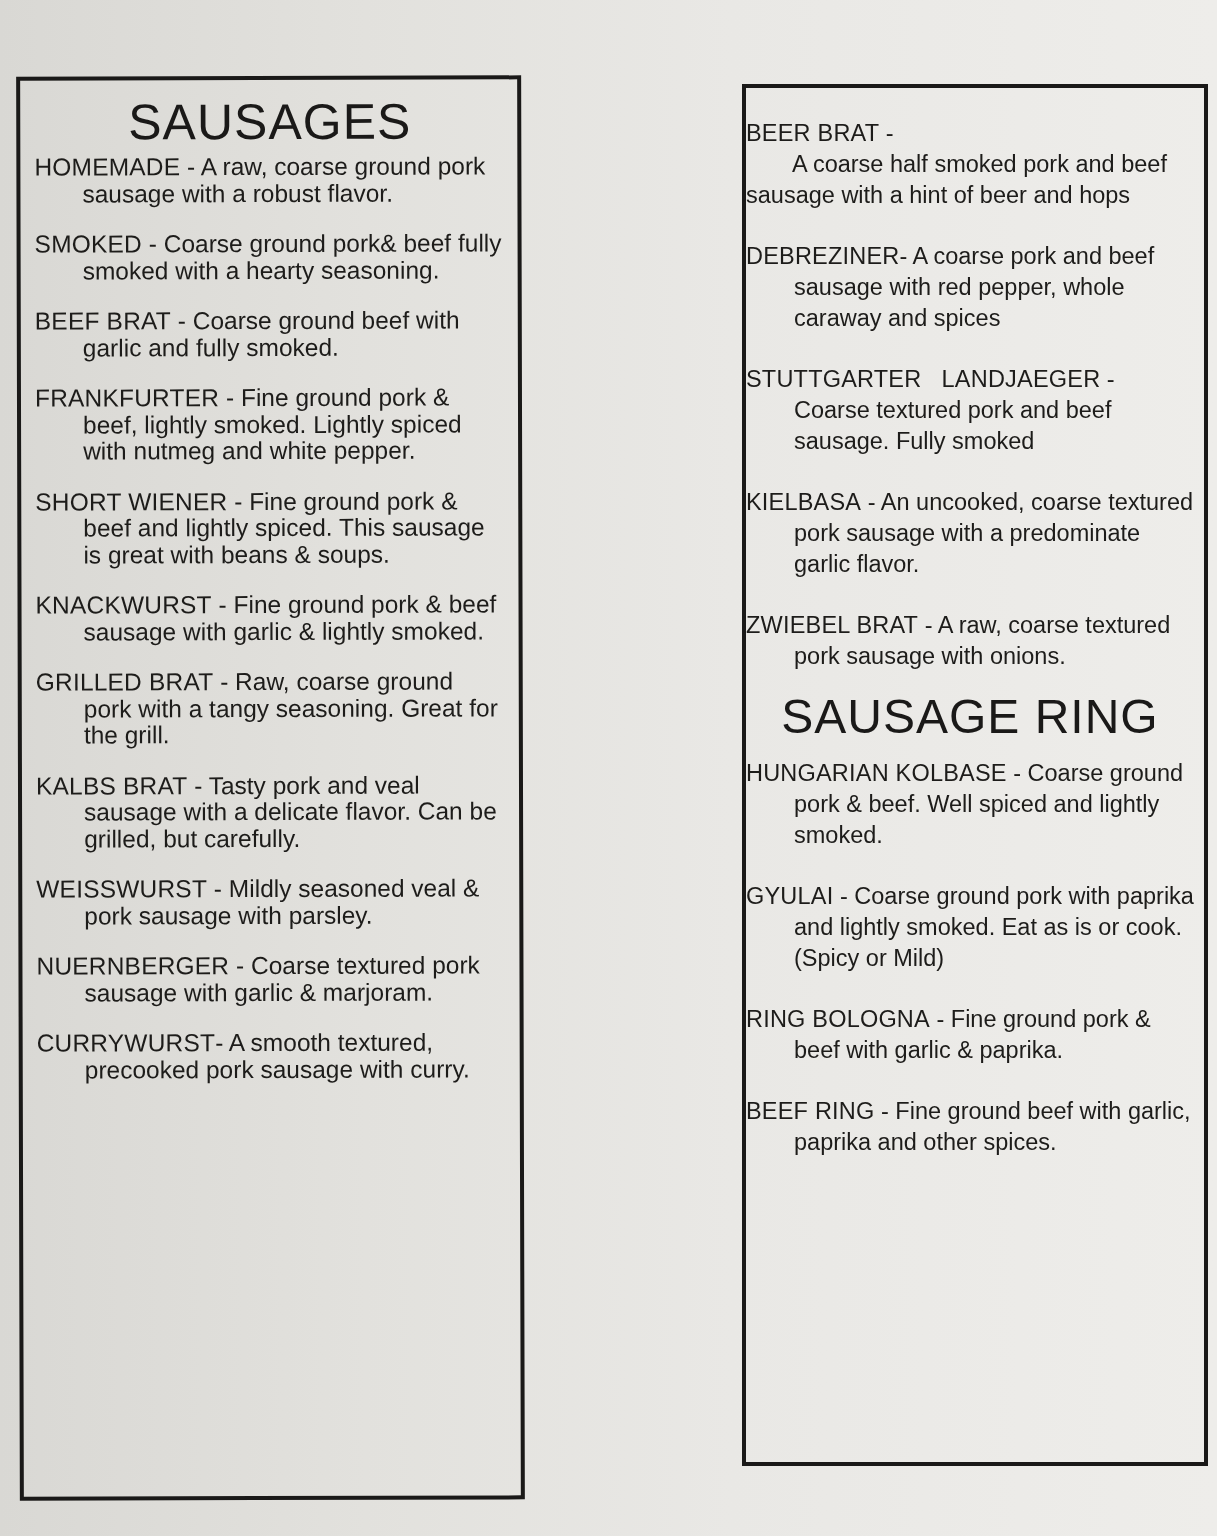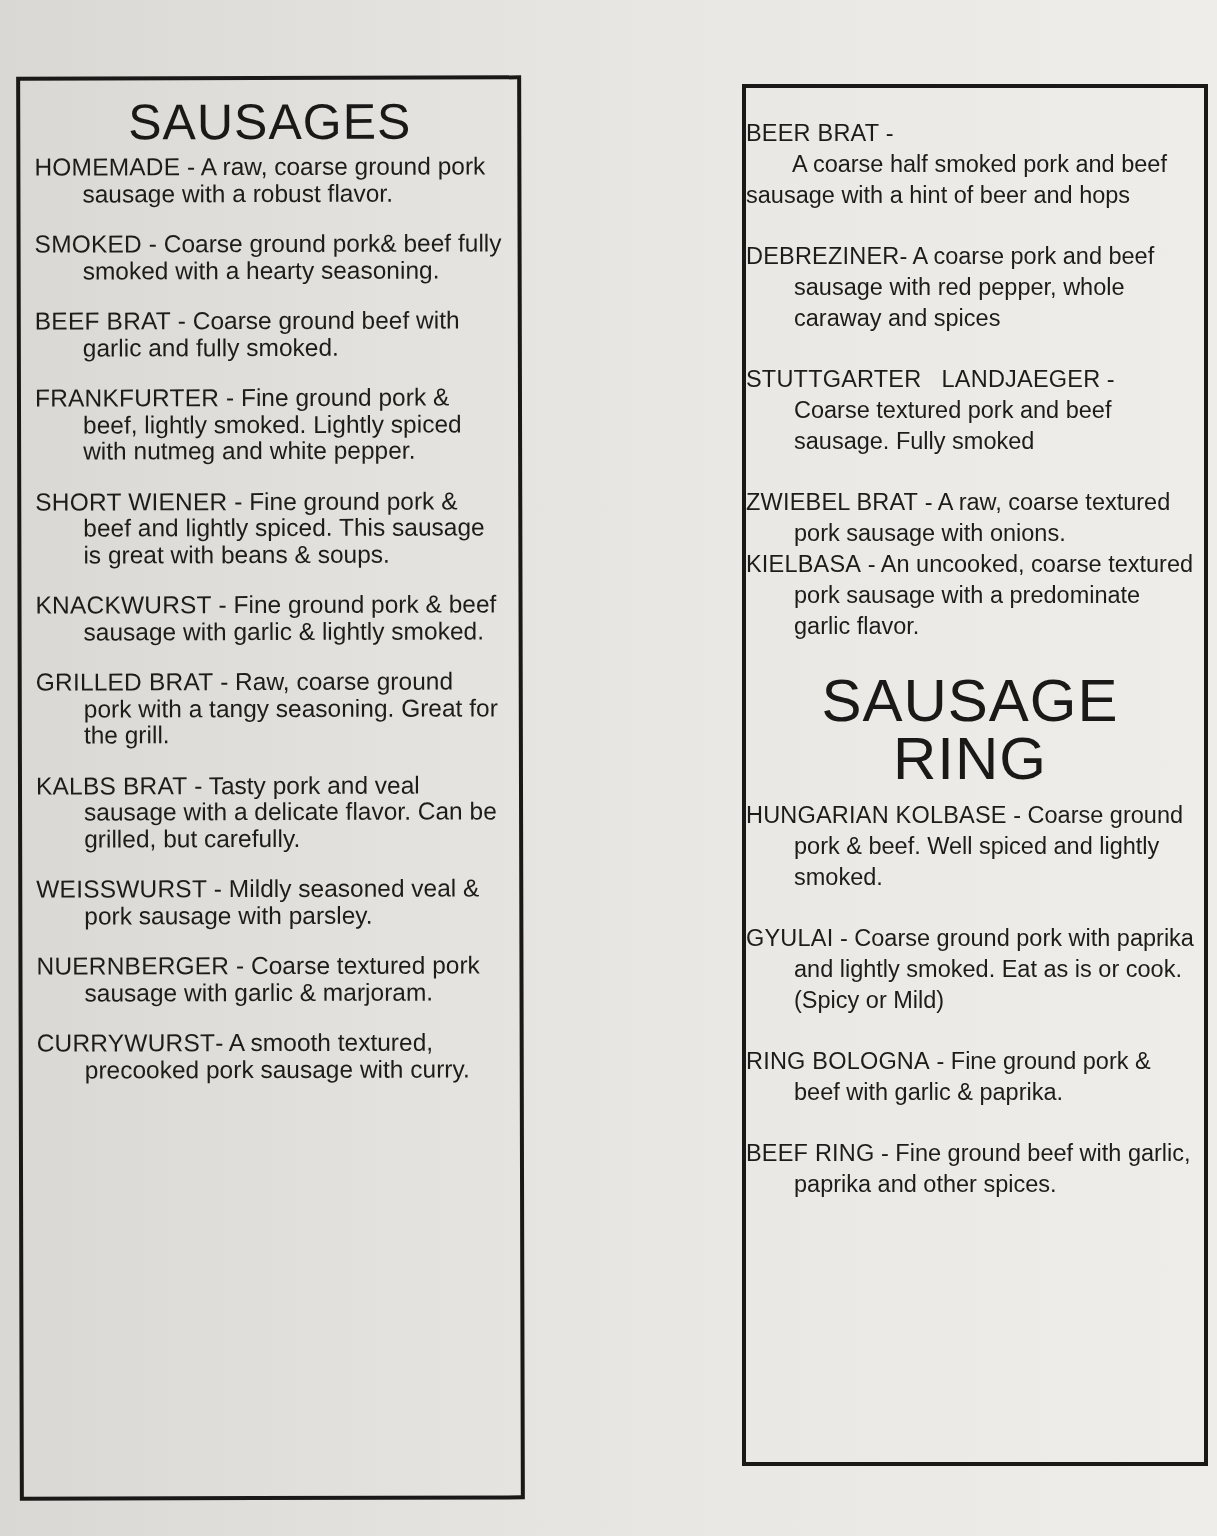--- a/index.html
+++ b/index.html
@@ -43,21 +43,21 @@
       letter-spacing: 1px;
       margin: 0;
       font-weight: normal;
       color: #1a1918;
     }
     #left-panel .section-title {
       margin-bottom: 4px;
     }
     #ring-title {
       margin: 16px 0 12px 0;
-      font-size: 60px;
+      font-size: 48px;
       line-height: 58px;
     }
     .entry {
       font-size: 24px;
       line-height: 27px;
       margin: 0 0 24px 0;
       padding-left: 48px;
       text-indent: -48px;
     }
     .entry .name {
@@ -112,23 +112,23 @@
   <p class="entry"><span class="name">CURRYWURST</span><span>- </span><span class="desc">A smooth textured, precooked pork sausage with curry.</span></p>
 </div>
 
 <div class="panel" id="right-panel">
   <p class="entry" id="entry-beer-brat"><span class="name">BEER BRAT</span><span> -</span><span class="desc">A coarse half smoked pork and beef sausage with a hint of beer and hops</span></p>
 
   <p class="entry"><span class="name">DEBREZINER</span><span>- </span><span class="desc">A coarse pork and beef sausage with red pepper, whole caraway and spices</span></p>
 
   <p class="entry"><span class="name" style="white-space: pre;">STUTTGARTER   LANDJAEGER</span><span> - </span><span class="desc">Coarse textured pork and beef sausage.  Fully smoked</span></p>
 
+  <p class="entry"><span class="name">KIELBASA</span><span> - </span><span class="desc">An uncooked, coarse textured pork sausage with a predominate garlic flavor.</span></p>
+
   <p class="entry" style="margin-bottom: 0;"><span class="name">ZWIEBEL BRAT</span><span> - </span><span class="desc">A raw, coarse textured pork sausage with onions.</span></p>
-
-  <p class="entry"><span class="name">KIELBASA</span><span> - </span><span class="desc">An uncooked, coarse textured pork sausage with a predominate garlic flavor.</span></p>
 
   <h2 class="section-title" id="ring-title">SAUSAGE RING</h2>
 
   <p class="entry"><span class="name">HUNGARIAN KOLBASE</span><span> - </span><span class="desc">Coarse ground pork &amp; beef.  Well spiced and lightly smoked.</span></p>
 
   <p class="entry"><span class="name">GYULAI</span><span> - </span><span class="desc">Coarse ground pork with paprika and lightly smoked.  Eat as is or cook. (Spicy or Mild)</span></p>
 
   <p class="entry"><span class="name">RING BOLOGNA</span><span> - </span><span class="desc">Fine ground pork &amp; beef with garlic &amp; paprika.</span></p>
 
   <p class="entry"><span class="name">BEEF RING</span><span> - </span><span class="desc">Fine ground beef with garlic, paprika and other spices.</span></p>

